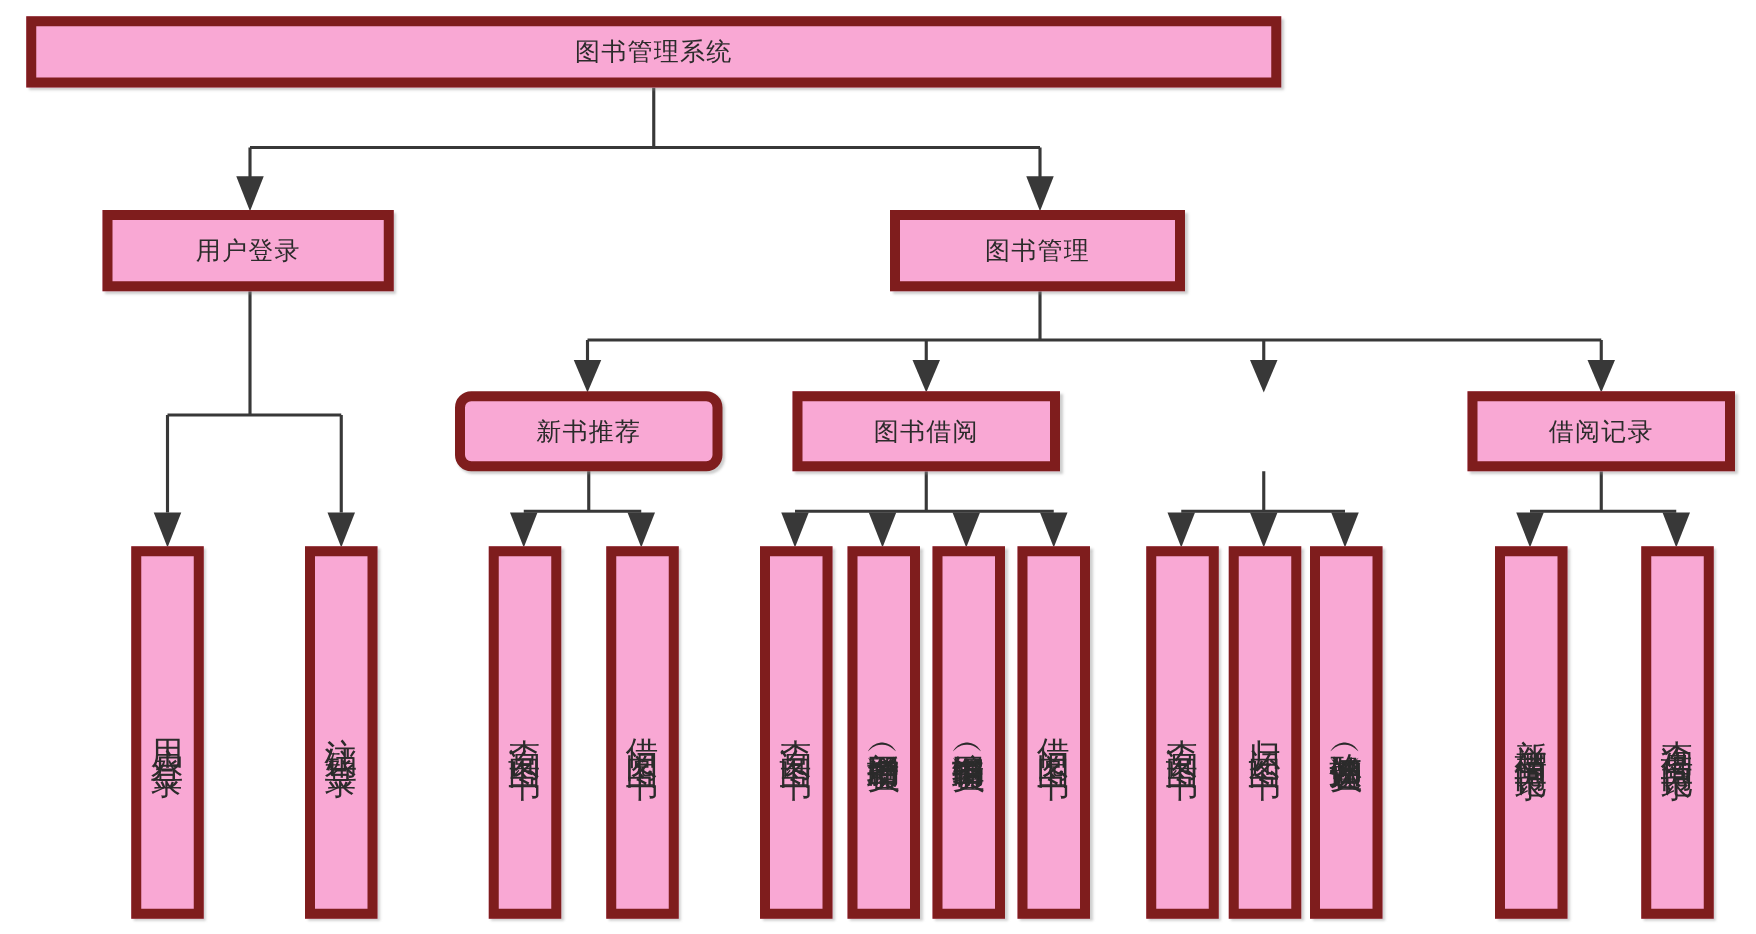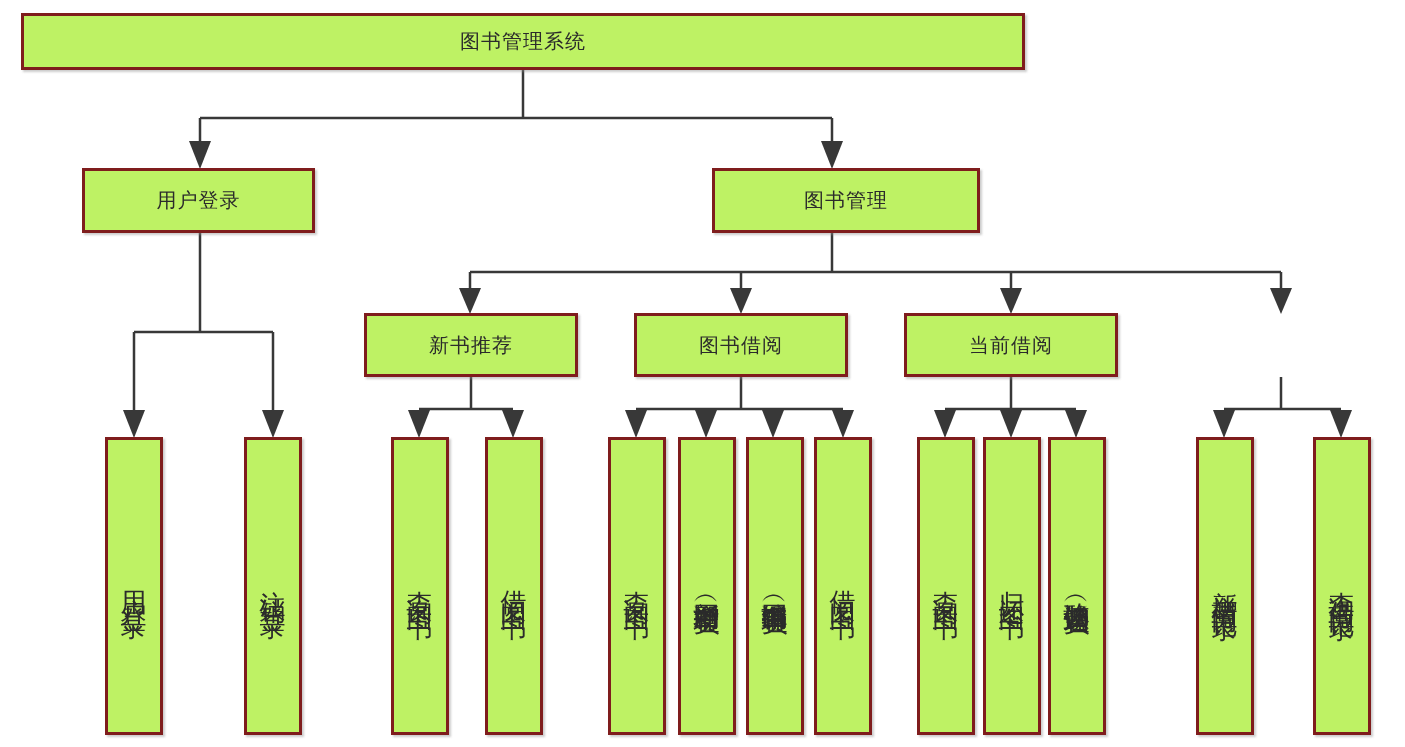--- a/index.html
+++ b/index.html
@@ -12,34 +12,34 @@
     overflow: hidden;
   }
   #connectors {
     position: absolute;
     left: 0; top: 0;
     width: 1405px; height: 747px;
   }
   .box {
     position: absolute;
     box-sizing: border-box;
-    border: 3px solid #7f1d1d;
-    background: #bef264;
+    border: 8px solid #7f1d1d;
+    background: #f9a8d4;
     display: flex;
     align-items: center;
     justify-content: center;
     color: #2b2b2b;
     box-shadow: 2px 2px 2px rgba(145,145,145,0.45);
   }
   .h-box { font-size: 20px; letter-spacing: 1px; white-space: nowrap; }
   .root-box { left: 21px; top: 13px; width: 1004px; height: 57px; }
   .l2-user  { left: 82px;  top: 168px; width: 233px; height: 65px; }
-  .l2-book  { left: 712px; top: 168px; width: 268px; height: 65px; }
+  .l2-book  { left: 712px; top: 168px; width: 236px; height: 65px; }
   .l3 { top: 313px; height: 64px; width: 214px; }
-  .l3-newbook { left: 364px; }
+  .l3-newbook { left: 364px; border-radius: 13px; }
   .l3-borrow  { left: 634px; text-align: right; }
   .l3-current { left: 904px; }
   .l3-record  { left: 1174px; }
   .leaf {
     top: 437px; height: 298px; width: 58px;
     writing-mode: vertical-rl;
     font-size: 26px;
     letter-spacing: 8px;
     line-height: 1;
   }
@@ -114,21 +114,21 @@
     </g>
   </svg>
 
   <div class="box h-box root-box">图书管理系统</div>
 
   <div class="box h-box l2-user">用户登录</div>
   <div class="box h-box l2-book">图书管理</div>
 
   <div class="box h-box l3 l3-newbook">新书推荐</div>
   <div class="box h-box l3 l3-borrow">图书借阅</div>
-  <div class="box h-box l3 l3-current">当前借阅</div>
+  <div class="box h-box l3 l3-record">借阅记录</div>
 
   <div class="box leaf leaf-1">用户登录</div>
   <div class="box leaf leaf-2">注销登录</div>
 
   <div class="box leaf leaf-3">查询图书</div>
   <div class="box leaf leaf-4">借阅图书</div>
 
   <div class="box leaf leaf-5">查询图书</div>
   <div class="box leaf long leaf-6">新增图书（管理员）</div>
   <div class="box leaf long leaf-7">编辑图书（管理员）</div>

